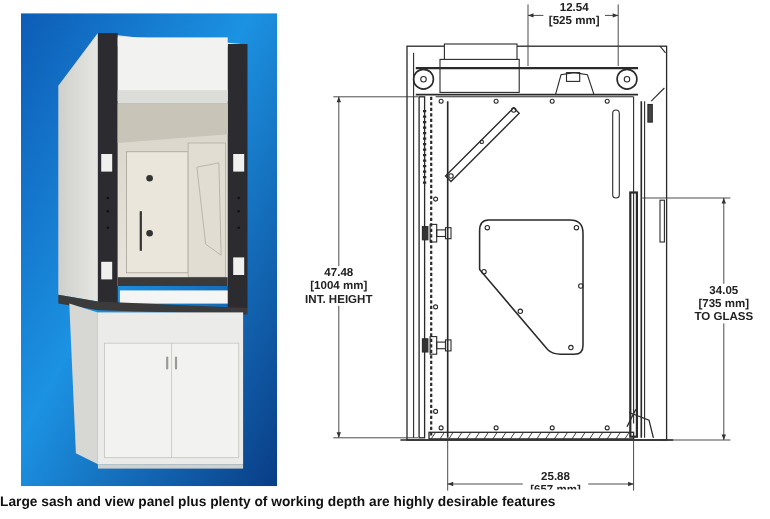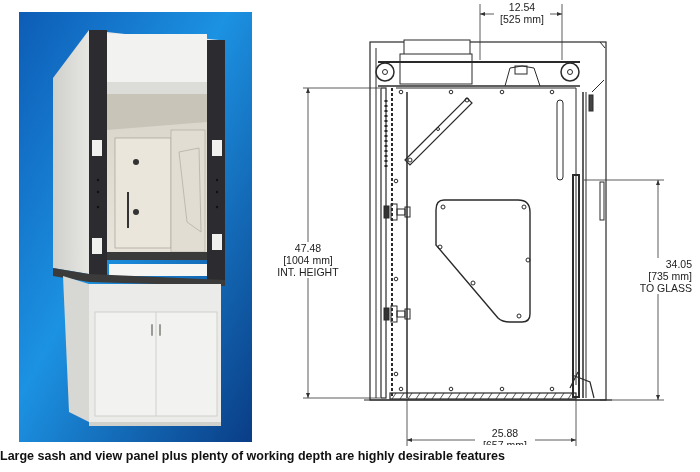--- a/index.html
+++ b/index.html
@@ -1,21 +1,21 @@
 <!DOCTYPE html>
 <html><head>
 <meta charset="utf-8">
 <style>
   html, body { margin: 0; padding: 0; background: #ffffff; }
   body { width: 700px; height: 472px; position: relative; overflow: hidden;
          font-family: "Liberation Sans", sans-serif; }
   .photo { position: absolute; left: 19px; top: 12px; width: 233px; height: 430px; }
   .drawing { position: absolute; left: 0; top: 0; width: 700px; height: 472px; }
   .dim-text { position: absolute; text-align: center; font-size: 10.5px; line-height: 12px;
-              color: #222; background: #fff; font-family: "Liberation Sans", sans-serif; }
+              color: #222; background: #fff; font-family: "Liberation Sans", sans-serif; font-weight: bold; }
   .caption { position: absolute; left: 0; width: 700px; top: 449px; text-align: left;
              font-size: 12.5px; font-weight: bold; color: #111; }
 </style>
 </head>
 <body>
 
 <svg class="photo" viewBox="0 0 233 430" xmlns="http://www.w3.org/2000/svg">
   <defs>
     <linearGradient id="bg" x1="0" y1="0" x2="1" y2="1">
       <stop offset="0" stop-color="#0d5cb5"></stop>
@@ -174,21 +174,21 @@
   <div>12.54</div>
   <div>[525 mm]</div>
 </div>
 
 <div class="dim-text" style="left:272px; top:242px; width:72px;">
   <div>47.48</div>
   <div>[1004 mm]</div>
   <div>INT. HEIGHT</div>
 </div>
 
-<div class="dim-text" style="left:624px; top:258px; width:68px;text-align:right;">
+<div class="dim-text" style="left:624px; top:258px; width:68px;">
   <div>34.05</div>
   <div>[735 mm]</div>
   <div>TO GLASS</div>
 </div>
 
 <div class="dim-text" style="left:475px; top:427px; width:60px; height:18px; overflow:hidden; background:transparent;">
   <div style="background:#fff;">25.88</div>
   <div style="background:#fff;">[657 mm]</div>
 </div>
 

